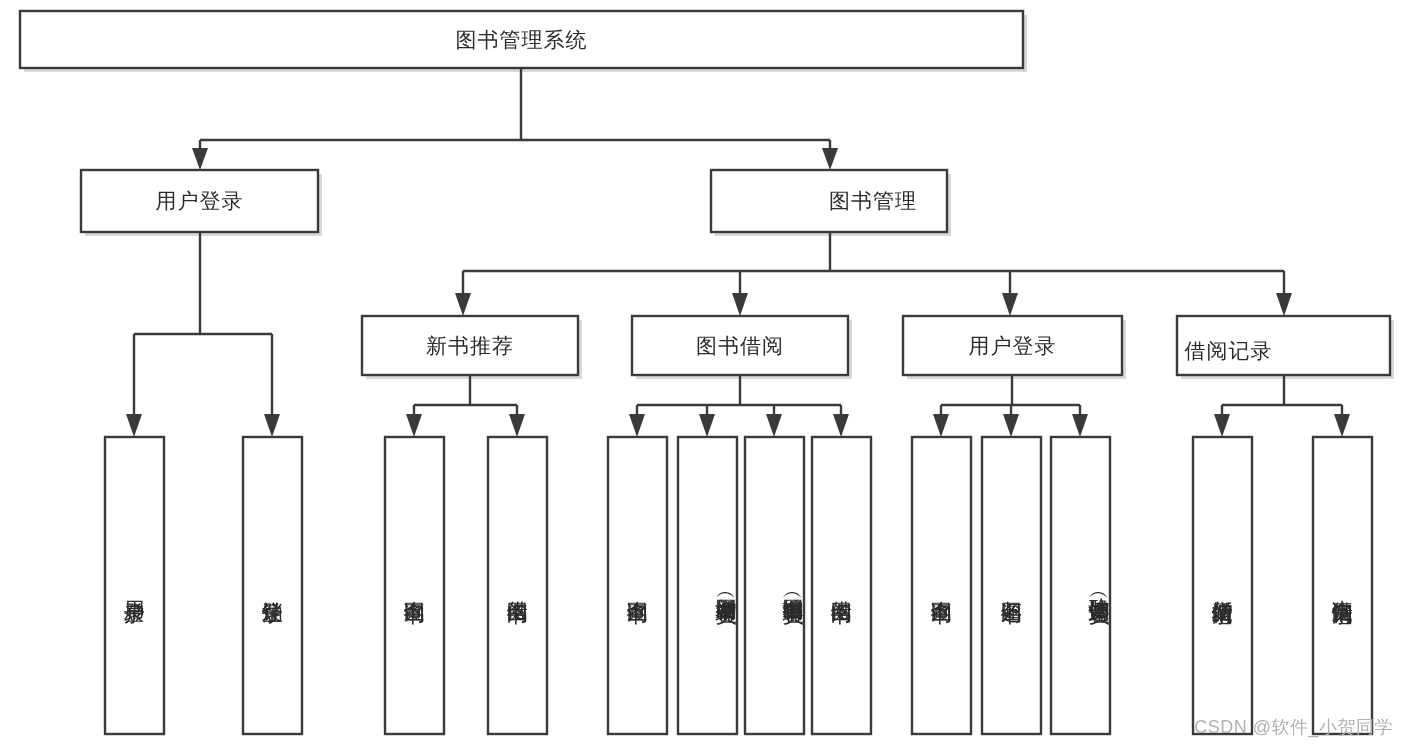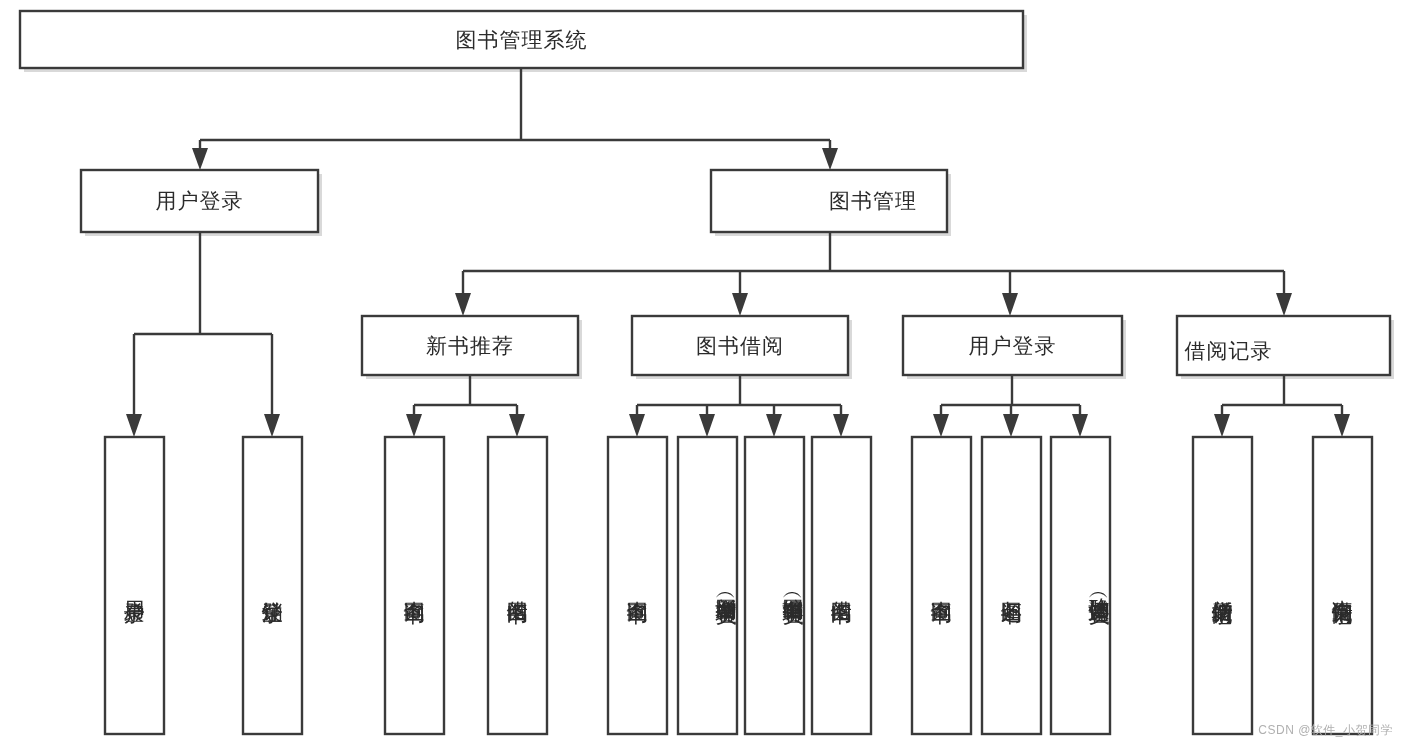--- a/index.html
+++ b/index.html
@@ -63,21 +63,21 @@
     font-size: 21px;
     color: #2b2b2b;
     letter-spacing: 1px;
     pointer-events: none;
     font-family: "Liberation Sans", "DejaVu Sans", sans-serif;
   }
   #watermark {
     position: absolute;
     right: 12px;
     bottom: 8px;
-    font-size: 12px;
+    font-size: 18px;
     color: #b0b0b0;
     font-family: "Liberation Sans", "DejaVu Sans", sans-serif;
     letter-spacing: 0.5px;
     white-space: nowrap;
     pointer-events: none;
   }
 </style>
 </head>
 <body>
 

